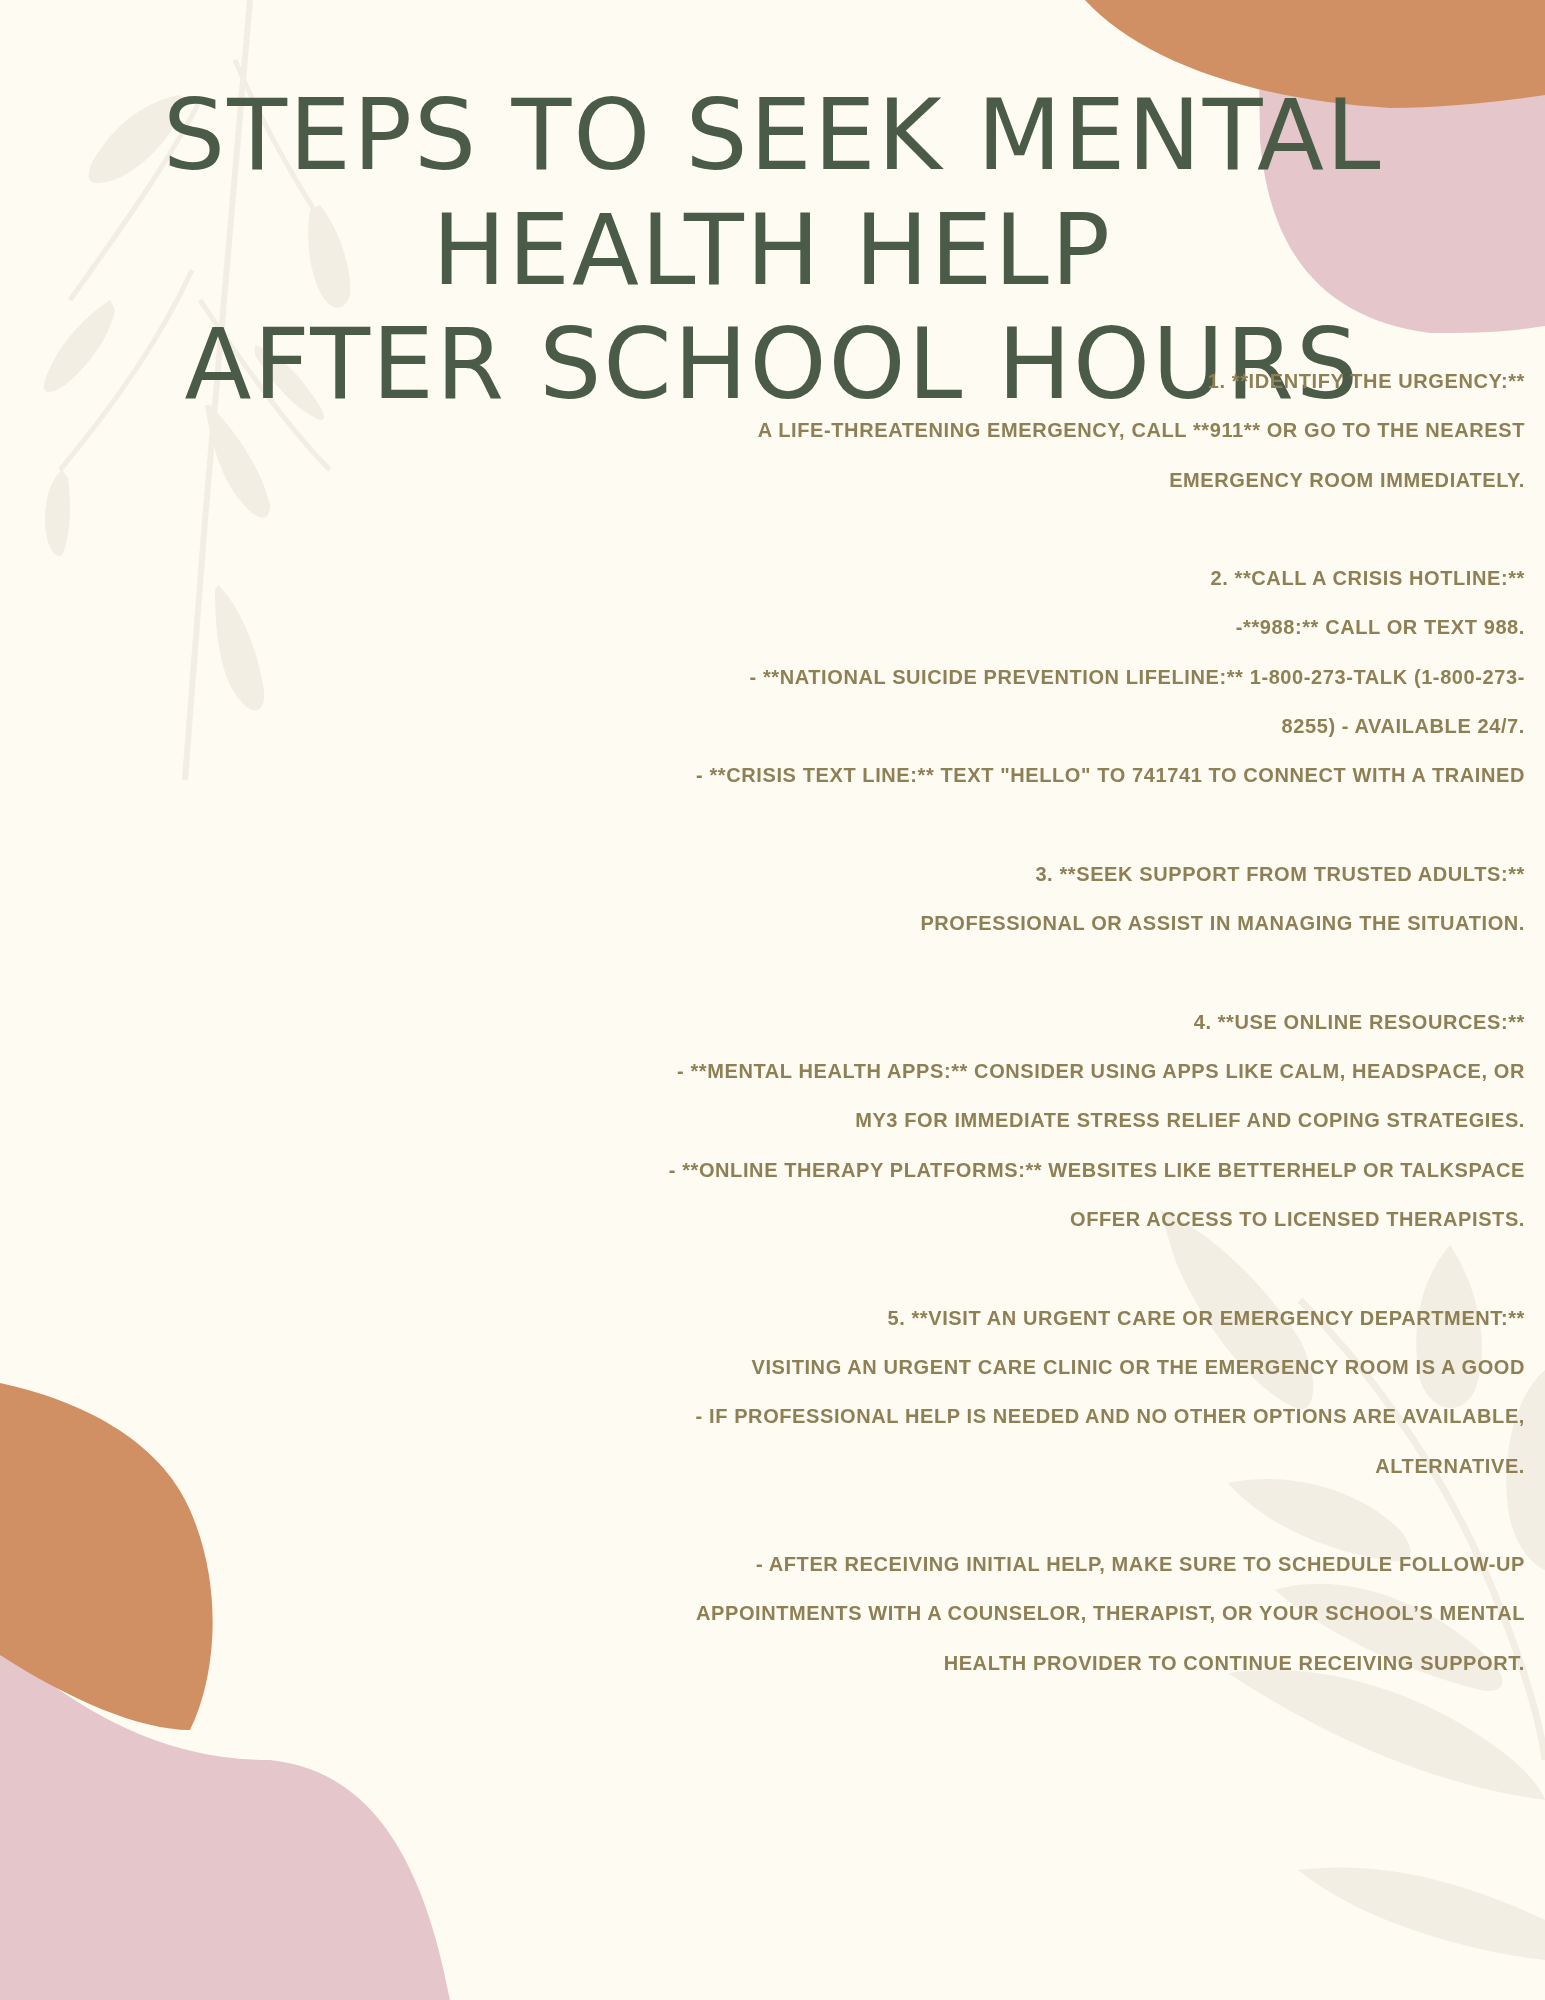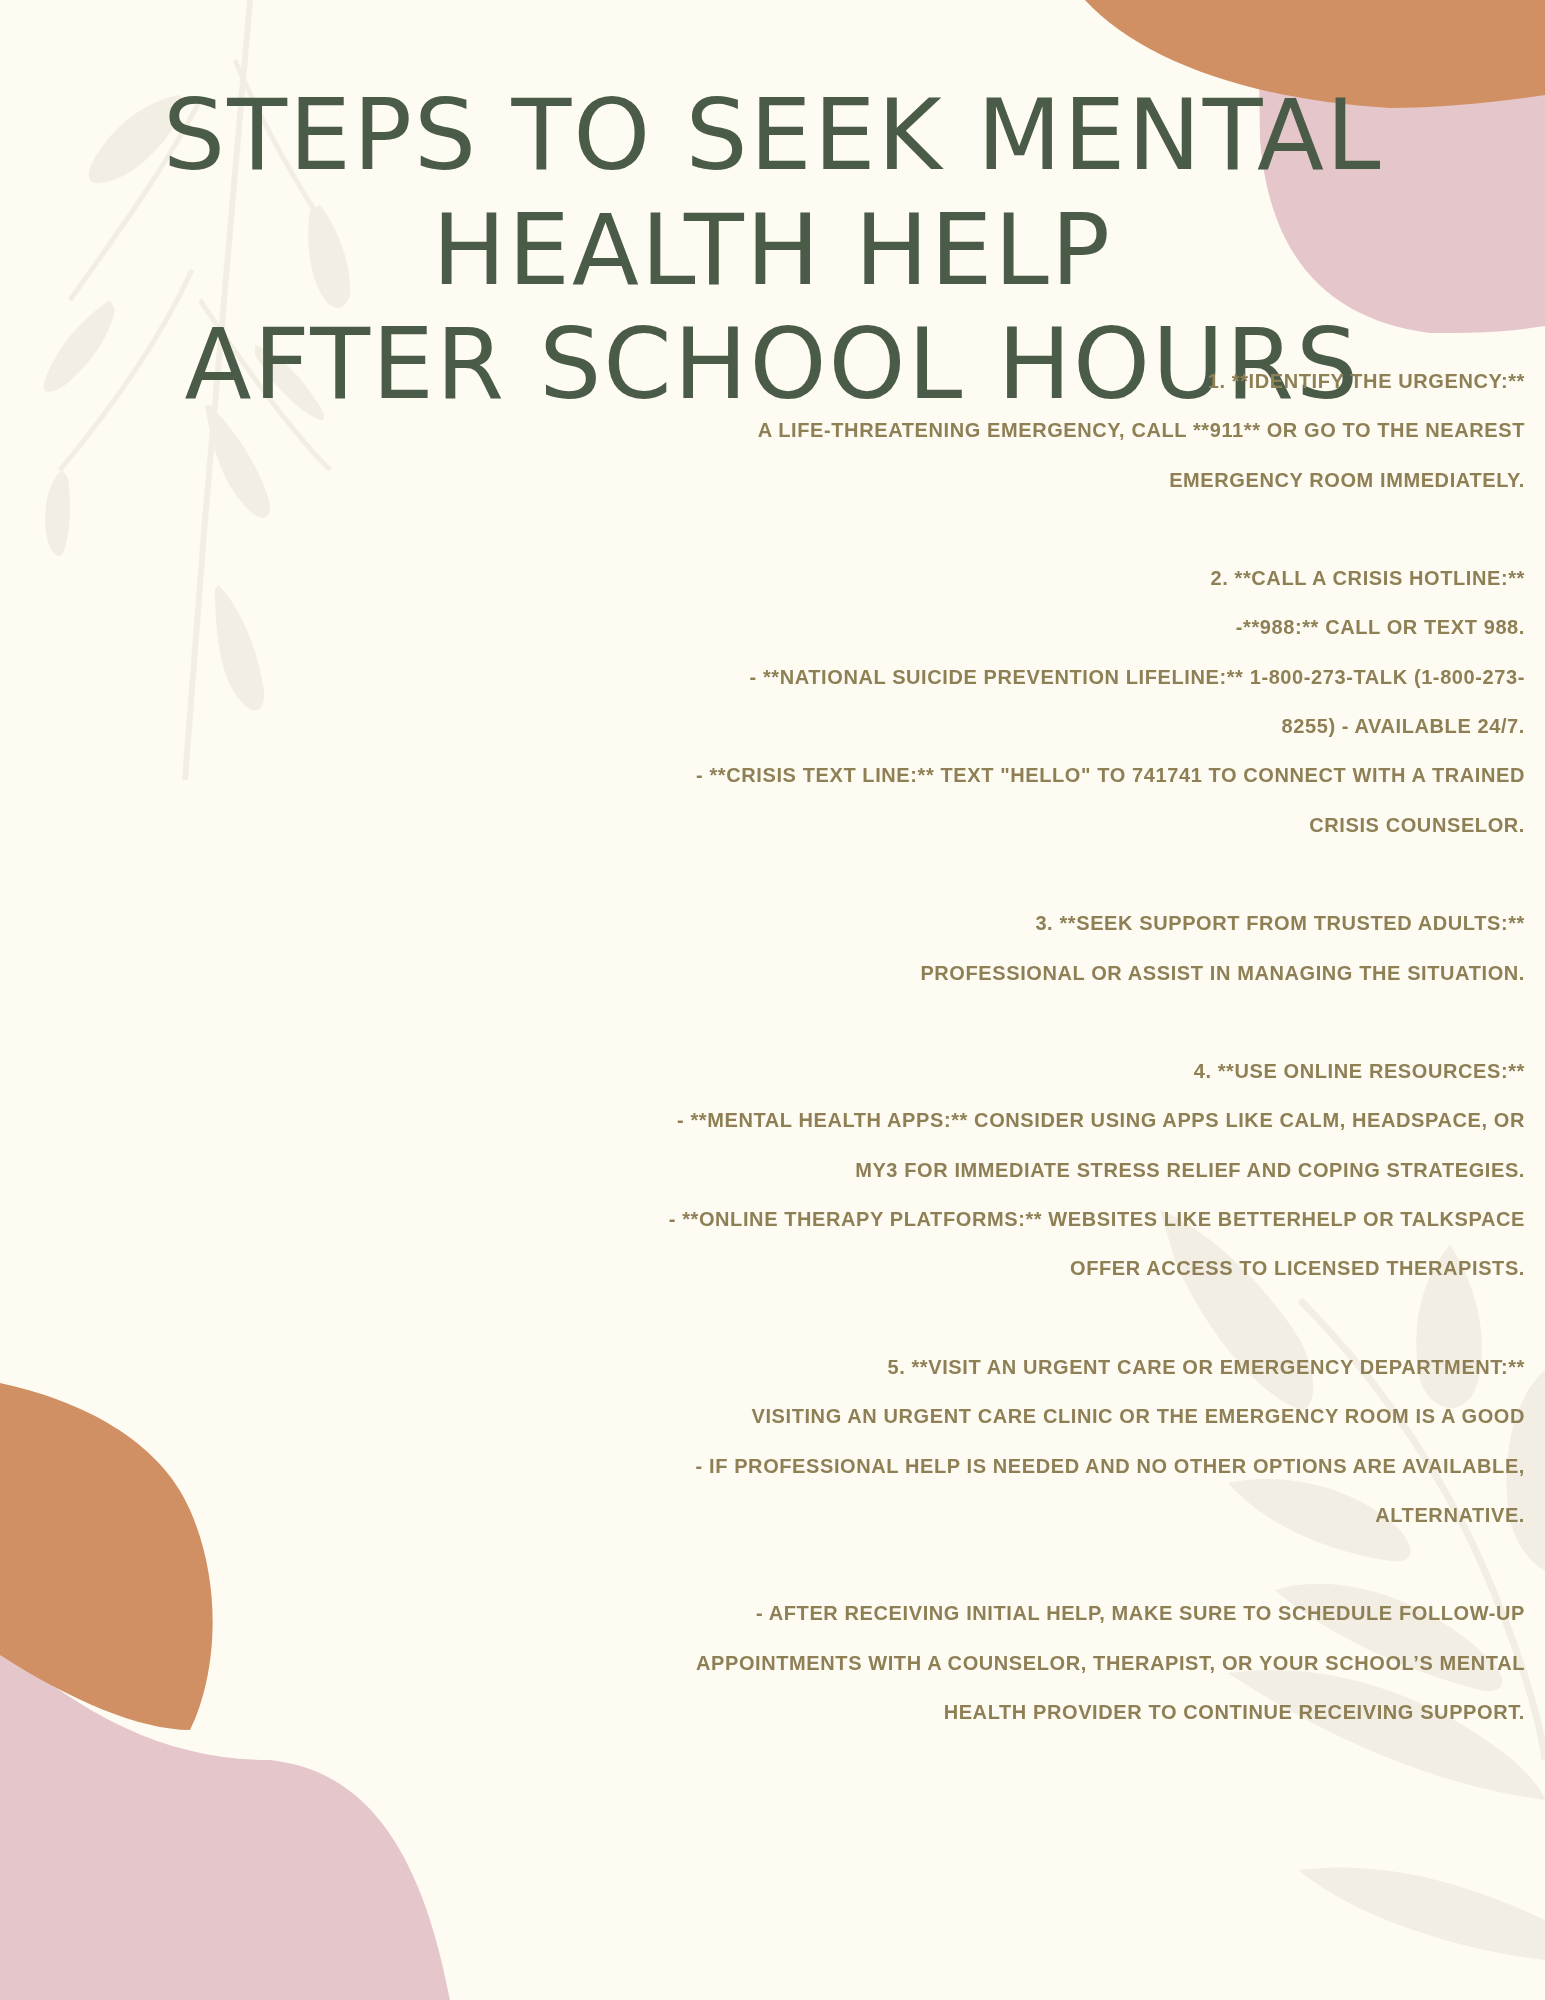--- a/index.html
+++ b/index.html
@@ -87,21 +87,20 @@
     <span class="line">A LIFE-THREATENING EMERGENCY, CALL **911** OR GO TO THE NEAREST</span>
     <span class="line">EMERGENCY ROOM IMMEDIATELY.</span>
   </div>
   <span class="gap"></span>
   <div>
     <span class="line">2. **CALL A CRISIS HOTLINE:**</span>
     <span class="line">-**988:** CALL OR TEXT 988.</span>
     <span class="line">- **NATIONAL SUICIDE PREVENTION LIFELINE:** 1-800-273-TALK (1-800-273-</span>
     <span class="line">8255) - AVAILABLE 24/7.</span>
     <span class="line">- **CRISIS TEXT LINE:** TEXT "HELLO" TO 741741 TO CONNECT WITH A TRAINED</span>
-    <span class="line">CRISIS COUNSELOR.</span>
   </div>
   <span class="gap"></span>
   <div>
     <span class="line">3. **SEEK SUPPORT FROM TRUSTED ADULTS:**</span>
     <span class="line">PROFESSIONAL OR ASSIST IN MANAGING THE SITUATION.</span>
   </div>
   <span class="gap"></span>
   <div>
     <span class="line">4. **USE ONLINE RESOURCES:**</span>
     <span class="line">- **MENTAL HEALTH APPS:** CONSIDER USING APPS LIKE CALM, HEADSPACE, OR</span>

